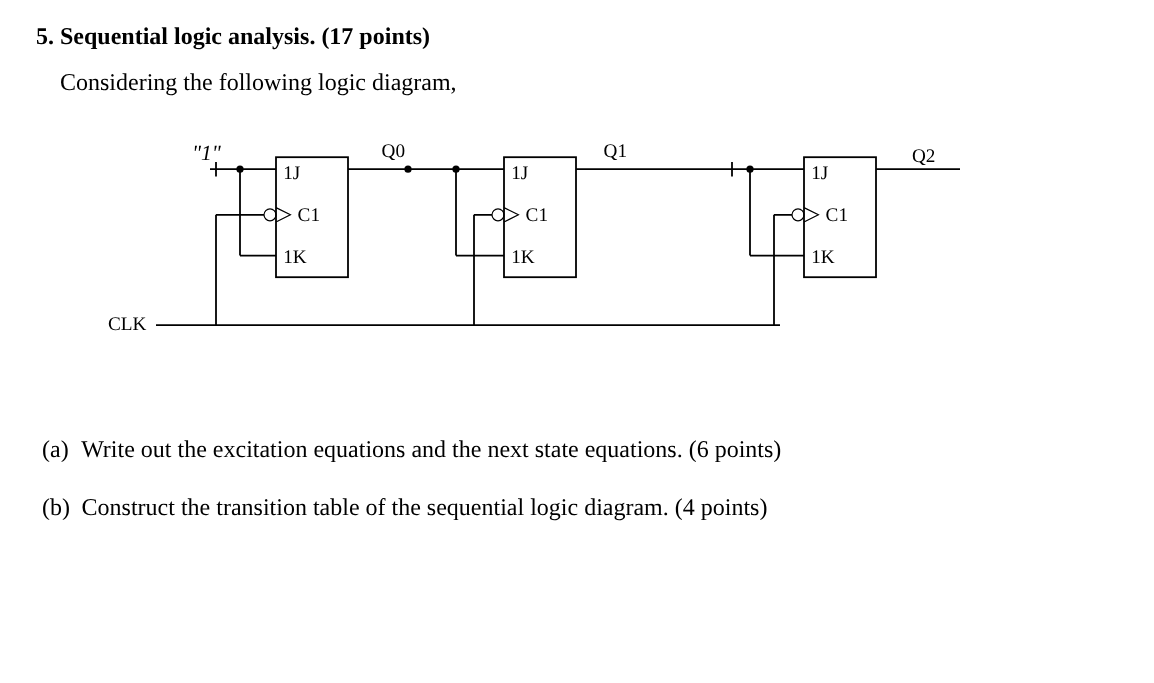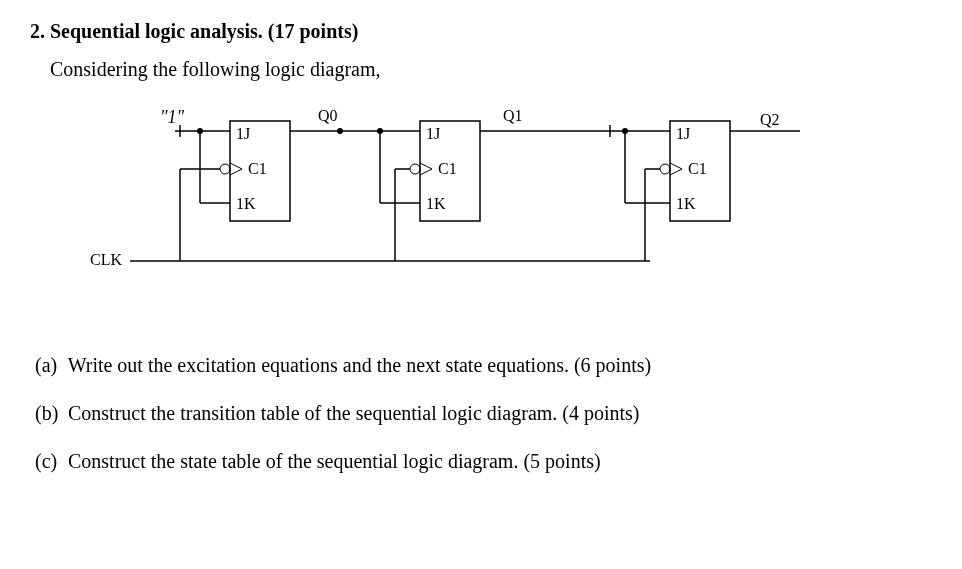--- a/index.html
+++ b/index.html
@@ -9,21 +9,21 @@
       color: #000;
       background: #fff;
       width: 902px;
     }
     .title {
       font-weight: bold;
       margin-bottom: 15px;
     }
     .subtitle {
       margin-left: 20px;
-      margin-bottom: 20px;
+      margin-bottom: 30px;
     }
     .diagram-container {
       margin-left: 50px;
       margin-bottom: 50px;
       position: relative;
       width: 760px;
       height: 200px;
     }
     .diagram-container svg {
       display: block;
@@ -37,21 +37,21 @@
       margin-top: 20px;
     }
     .q-label {
       display: inline-block;
       width: 28px;
     }
   </style>
 </head>
 <body>
 
-<div class="title">2. Sequential logic analysis. (17 points)</div>
+<div class="title">5. Sequential logic analysis. (17 points)</div>
 <div class="subtitle">Considering the following logic diagram,</div>
 
 <div class="diagram-container">
   <svg width="760" height="200" viewBox="0 0 760 200">
 
     <rect x="150" y="20" width="60" height="100" fill="none" stroke="#000" stroke-width="1.5"></rect>
     <text x="156" y="38" font-family="Times New Roman" font-size="16">1J</text>
     <text x="168" y="73" font-family="Times New Roman" font-size="16">C1</text>
     <text x="156" y="108" font-family="Times New Roman" font-size="16">1K</text>
 
@@ -118,17 +118,13 @@
 
 <div class="questions">
   <div class="question">
     <span class="q-label">(a)</span>
     <span>Write out the excitation equations and the next state equations. (6 points)</span>
   </div>
   <div class="question">
     <span class="q-label">(b)</span>
     <span>Construct the transition table of the sequential logic diagram. (4 points)</span>
   </div>
-  <div class="question">
-    <span class="q-label">(c)</span>
-    <span>Construct the state table of the sequential logic diagram. (5 points)</span>
-  </div>
 </div>
 
 </body></html>

